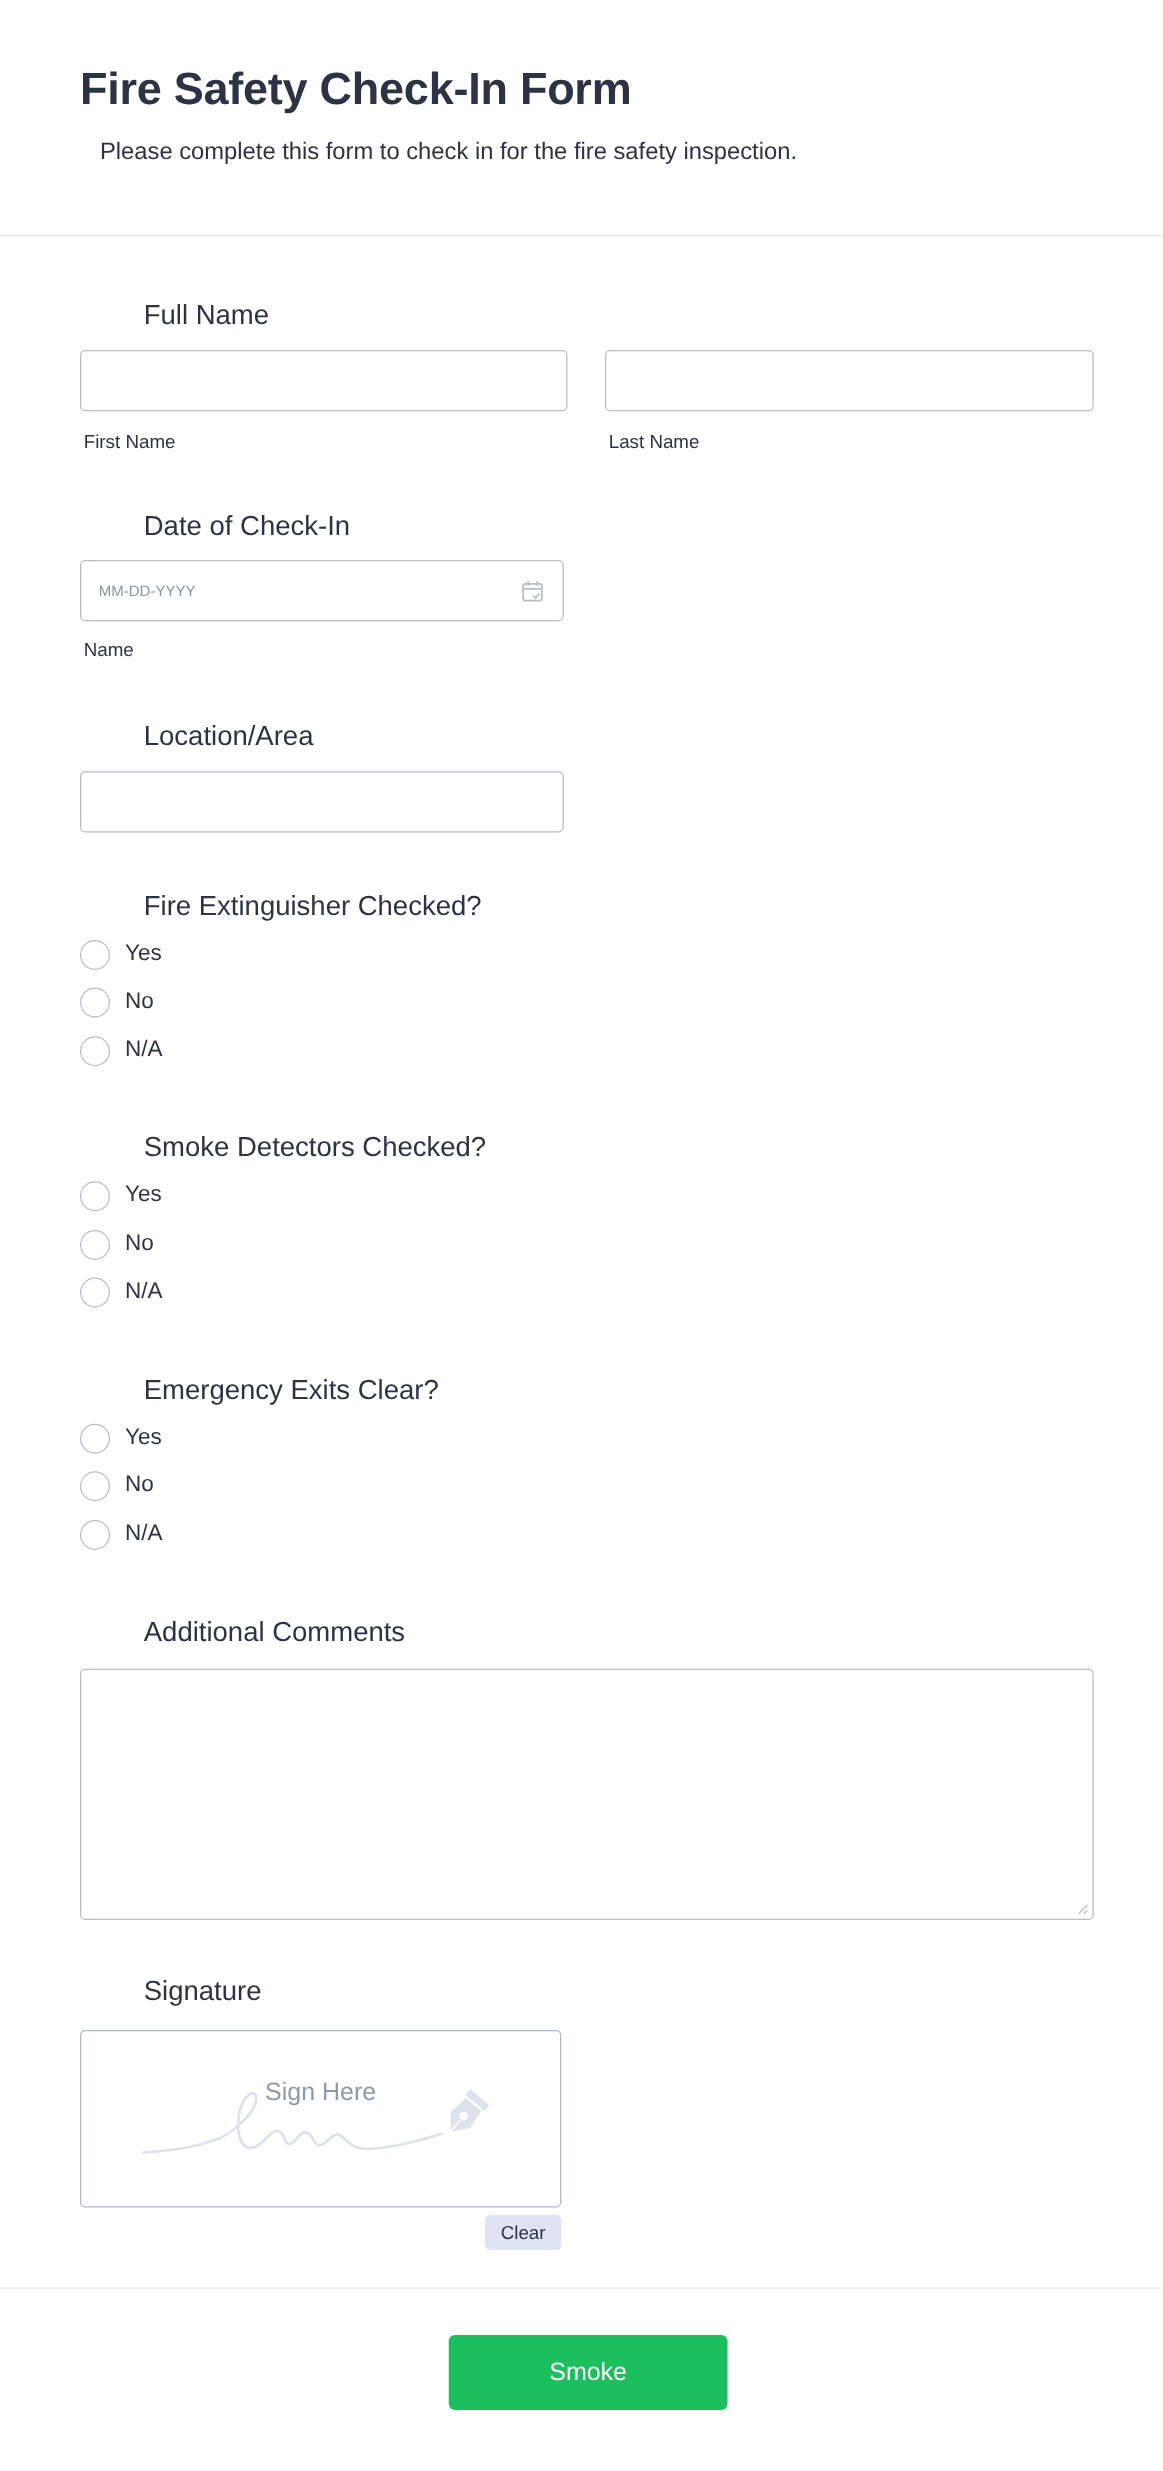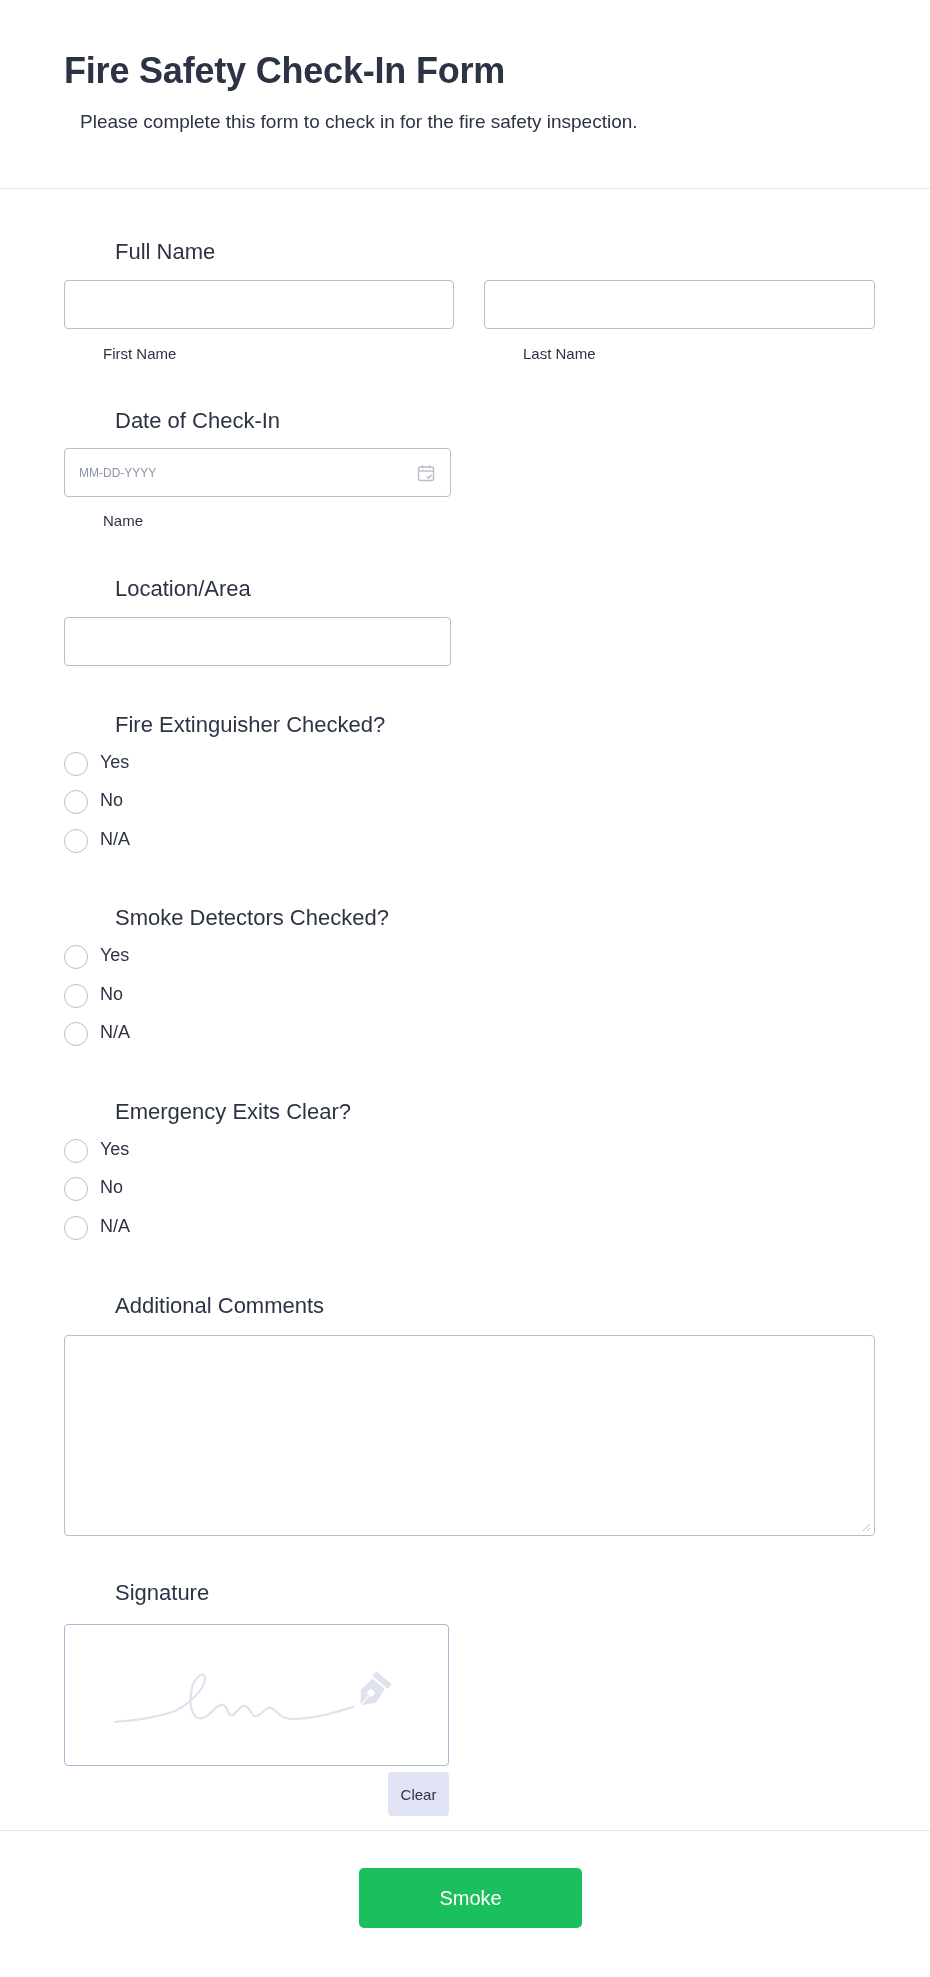--- a/index.html
+++ b/index.html
@@ -3,35 +3,35 @@
 <meta charset="utf-8">
 <style>
   * { box-sizing: border-box; margin: 0; padding: 0; }
   html, body { width: 930px; height: 1977px; background: #ffffff; overflow: hidden; }
   body { font-family: "Liberation Sans", "DejaVu Sans", sans-serif; color: #2c3345; position: relative; }
   .abs { position: absolute; }
   .title { left: 64px; top: 50px; font-size: 36px; font-weight: 700; color: #2c3345; letter-spacing: -0.2px; white-space: nowrap; }
   .subtitle { left: 80px; top: 111px; font-size: 19px; color: #2c3345; white-space: nowrap; }
   .divider { left: 0; width: 930px; height: 1px; background: #e3e5ef; }
   .label { left: 67px; font-size: 22px; color: #2c3345; white-space: nowrap; margin-left: 48px; }
-  .sublabel { font-size: 15px; color: #2c3345; white-space: nowrap; margin-left: 36px; }
+  .sublabel { font-size: 15px; color: #2c3345; white-space: nowrap; }
   .input { border: 1px solid #b8bdc9; border-radius: 4px; background: #fff; height: 49px; }
   .input input { width: 100%; height: 100%; border: none; outline: none; background: transparent; font-family: "Liberation Sans", sans-serif; font-size: 12px; padding: 0 14px; color: #2c3345; }
   .input input::placeholder { color: #8a95a5; }
   .cal-icon { position: absolute; right: 14px; top: 14px; width: 20px; height: 20px; }
   .radio-row { left: 64px; height: 28px; display: flex; align-items: flex-start; }
   .radio { width: 24px; height: 24px; border: 1.5px solid #b8bdc9; border-radius: 50%; background: #fff; flex: 0 0 24px; }
   .radio-label { margin-left: 12px; font-size: 18px; color: #2c3345; }
   .textarea { left: 64px; top: 1335px; width: 811px; height: 201px; border: 1px solid #b8bdc9; border-radius: 4px; background:#fff; }
   .textarea textarea { width: 100%; height: 100%; border: none; outline: none; resize: none; background: transparent; font-family: "Liberation Sans", sans-serif; font-size: 18px; padding: 10px 14px; }
   .resize-grip { position: absolute; right: 3px; bottom: 3px; width: 10px; height: 10px; }
   .sig-box { left: 64px; top: 1624px; width: 385px; height: 142px; border: 1px solid #a9b8d3; border-radius: 4px; background: #fff; }
   .sig-text { position: absolute; left: 0; right: 0; top: 38px; text-align: center; font-size: 20px; color: #8d98ad; }
   .sig-art { position: absolute; left: 48px; top: 40px; width: 290px; height: 70px; }
-  .clear-btn { left: 388px; top: 1772px; width: 61px; height: 44px; background: #dfe3f3; border-radius: 4px; font-size: 15px; color: #2c3345; display: flex; align-items: center; justify-content: center; border: none; font-family: "Liberation Sans", sans-serif; }
+  .clear-btn { left: 388px; top: 1772px; width: 61px; height: 28px; background: #dfe3f3; border-radius: 4px; font-size: 15px; color: #2c3345; display: flex; align-items: center; justify-content: center; border: none; font-family: "Liberation Sans", sans-serif; }
   .submit-btn { left: 359px; top: 1868px; width: 223px; height: 60px; background: #1bbf5e; border-radius: 5px; color: #fff; font-size: 20px; display: flex; align-items: center; justify-content: center; border: none; font-family: "Liberation Sans", sans-serif; }
 </style>
 </head>
 <body>
 
 <div class="abs title">Fire Safety Check-In Form</div>
 <div class="abs subtitle">Please complete this form to check in for the fire safety inspection.</div>
 <div class="abs divider" style="top:188px"></div>
 
 <div class="abs label" style="top:239px">Full Name</div>
@@ -117,17 +117,18 @@
 <div class="abs sig-box">
   <svg class="sig-art" viewBox="0 0 290 70">
     <path d="M2,57 C30,55 45,52 62,46 C75,40 92,24 92,14 C92,4 80,12 78,28 C76,42 80,58 92,52 C100,48 104,38 110,40 C116,42 114,52 120,50 C126,46 128,38 134,42 C140,46 138,54 146,50 C152,46 154,40 160,44 C166,48 168,54 180,54 C196,54 215,50 240,42" fill="none" stroke="#dde2ec" stroke-width="2.2" stroke-linecap="round"></path>
     <g transform="translate(238,8) rotate(40 20 20)">
       <path d="M12,8 L28,8 L30,24 L20,36 L10,24 Z" fill="#dde2ec"></path>
       <rect x="10" y="0" width="20" height="6" fill="#dde2ec"></rect>
       <circle cx="20" cy="20" r="3.5" fill="#ffffff"></circle>
       <line x1="20" y1="24" x2="20" y2="36" stroke="#ffffff" stroke-width="1.2"></line>
     </g>
   </svg>
+  <div class="sig-text">Sign Here</div>
 </div>
 <button class="abs clear-btn">Clear</button>
 
 <div class="abs divider" style="top:1830px"></div>
 <button class="abs submit-btn">Smoke</button>
 
 </body></html>

